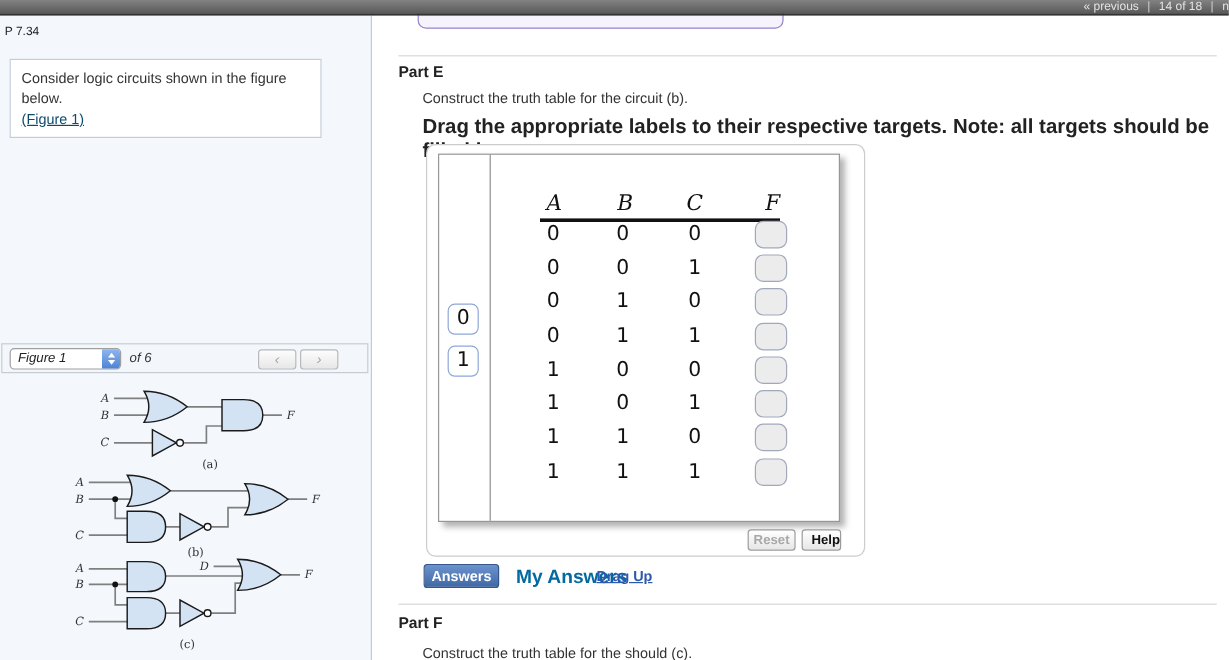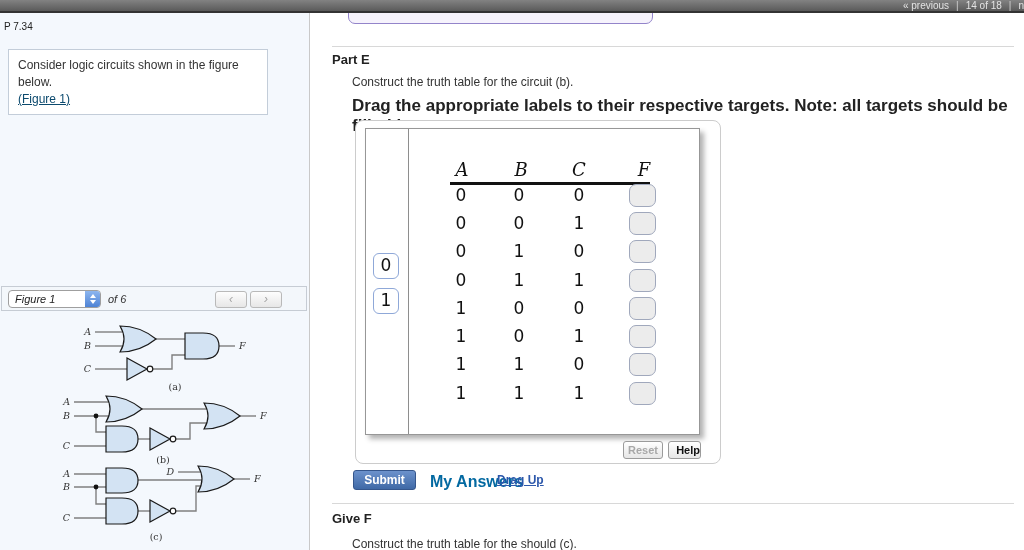--- a/index.html
+++ b/index.html
@@ -267,20 +267,20 @@
         <span class="d dB">1</span>
         <span class="d dC">1</span>
         <span class="target"></span>
       </div>
     </div>
 
     <div class="mini-btn reset-btn">Reset</div>
     <div class="mini-btn help-btn">Help</div>
   </div>
 
-  <div class="submit-btn">Submit</div>
+  <div class="submit-btn">Answers</div>
   <div class="my-answers">My Answers</div>
   <div class="give-up">Drag Up</div>
 
   <div class="divider div2"></div>
-  <div class="part-title pt-f">Give F</div>
+  <div class="part-title pt-f">Part F</div>
   <div class="instruction ins-f">Construct the truth table for the should (c).</div>
 </div>
 
 </body></html>

